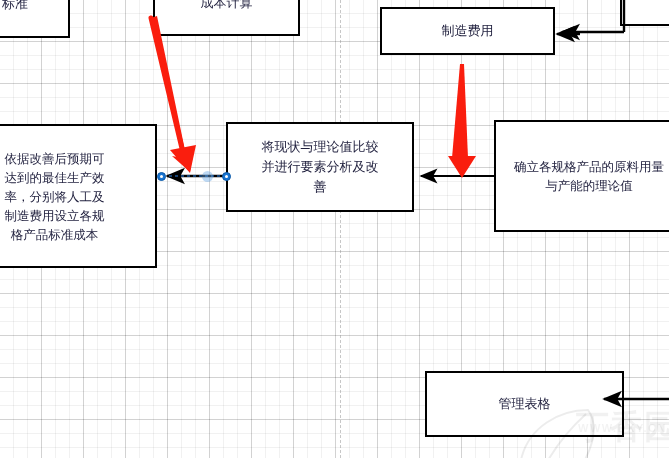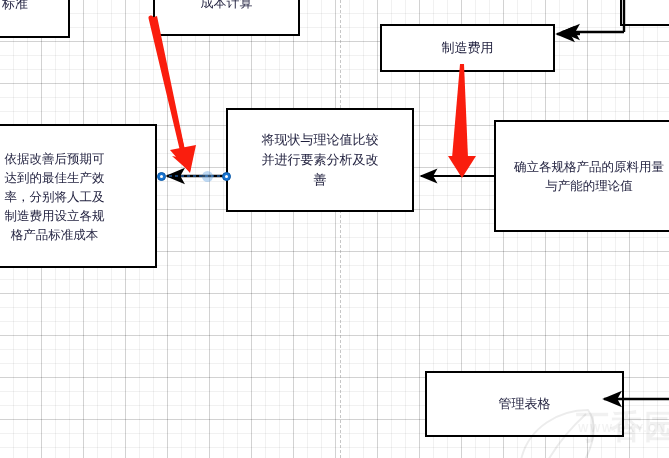--- a/index.html
+++ b/index.html
@@ -69,31 +69,31 @@
 <body>
 
 <div id="canvas">
 
   <div class="pagebreak" style="left:340px;"></div>
 
   <div class="node" style="left:-40px;top:-30px;width:110px;height:68px;">标准</div>
 
   <div class="node" style="left:153px;top:-30px;width:147px;height:66px;">成本计算</div>
 
-  <div class="node" style="left:380px;top:24px;width:175px;height:48px;">制造费用</div>
+  <div class="node" style="left:380px;top:7px;width:175px;height:48px;">制造费用</div>
 
   <div class="node" style="left:620px;top:-40px;width:120px;height:66px;"></div>
 
   <div class="node small" style="left:-48px;top:124px;width:205px;height:144px;">依据改善后预期可
 达到的最佳生产效
 率，分别将人工及
 制造费用设立各规
 格产品标准成本</div>
 
-  <div class="node" style="left:226px;top:108px;width:188px;height:104px;">将现状与理论值比较
+  <div class="node" style="left:226px;top:122px;width:188px;height:90px;">将现状与理论值比较
 并进行要素分析及改
 善</div>
 
   <div class="node small" style="left:494px;top:120px;width:190px;height:112px;">确立各规格产品的原料用量
 与产能的理论值</div>
 
   <div class="node" style="left:425px;top:371px;width:199px;height:66px;">管理表格</div>
 
   <svg class="overlay" style="z-index:1;">
     <g opacity="0.07" transform="translate(510,398) scale(1.0)">

